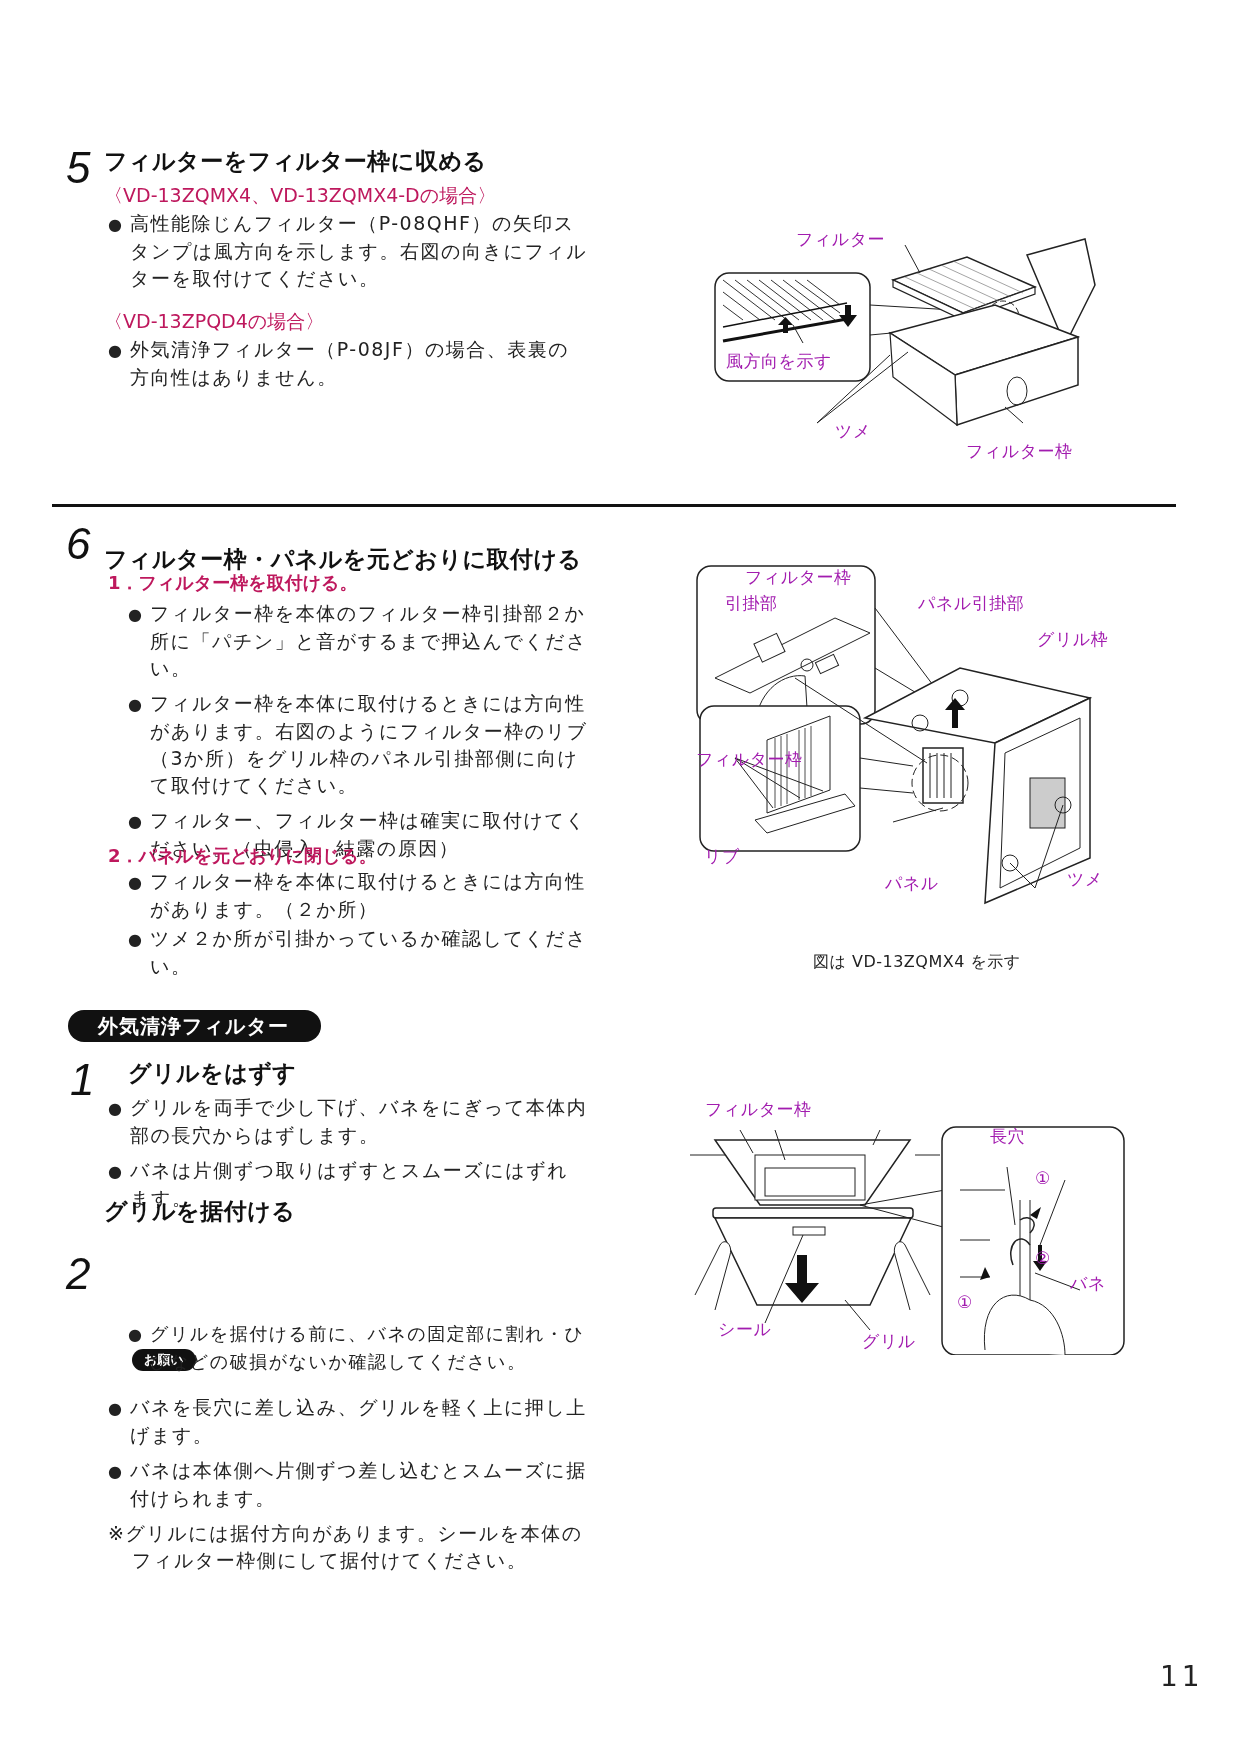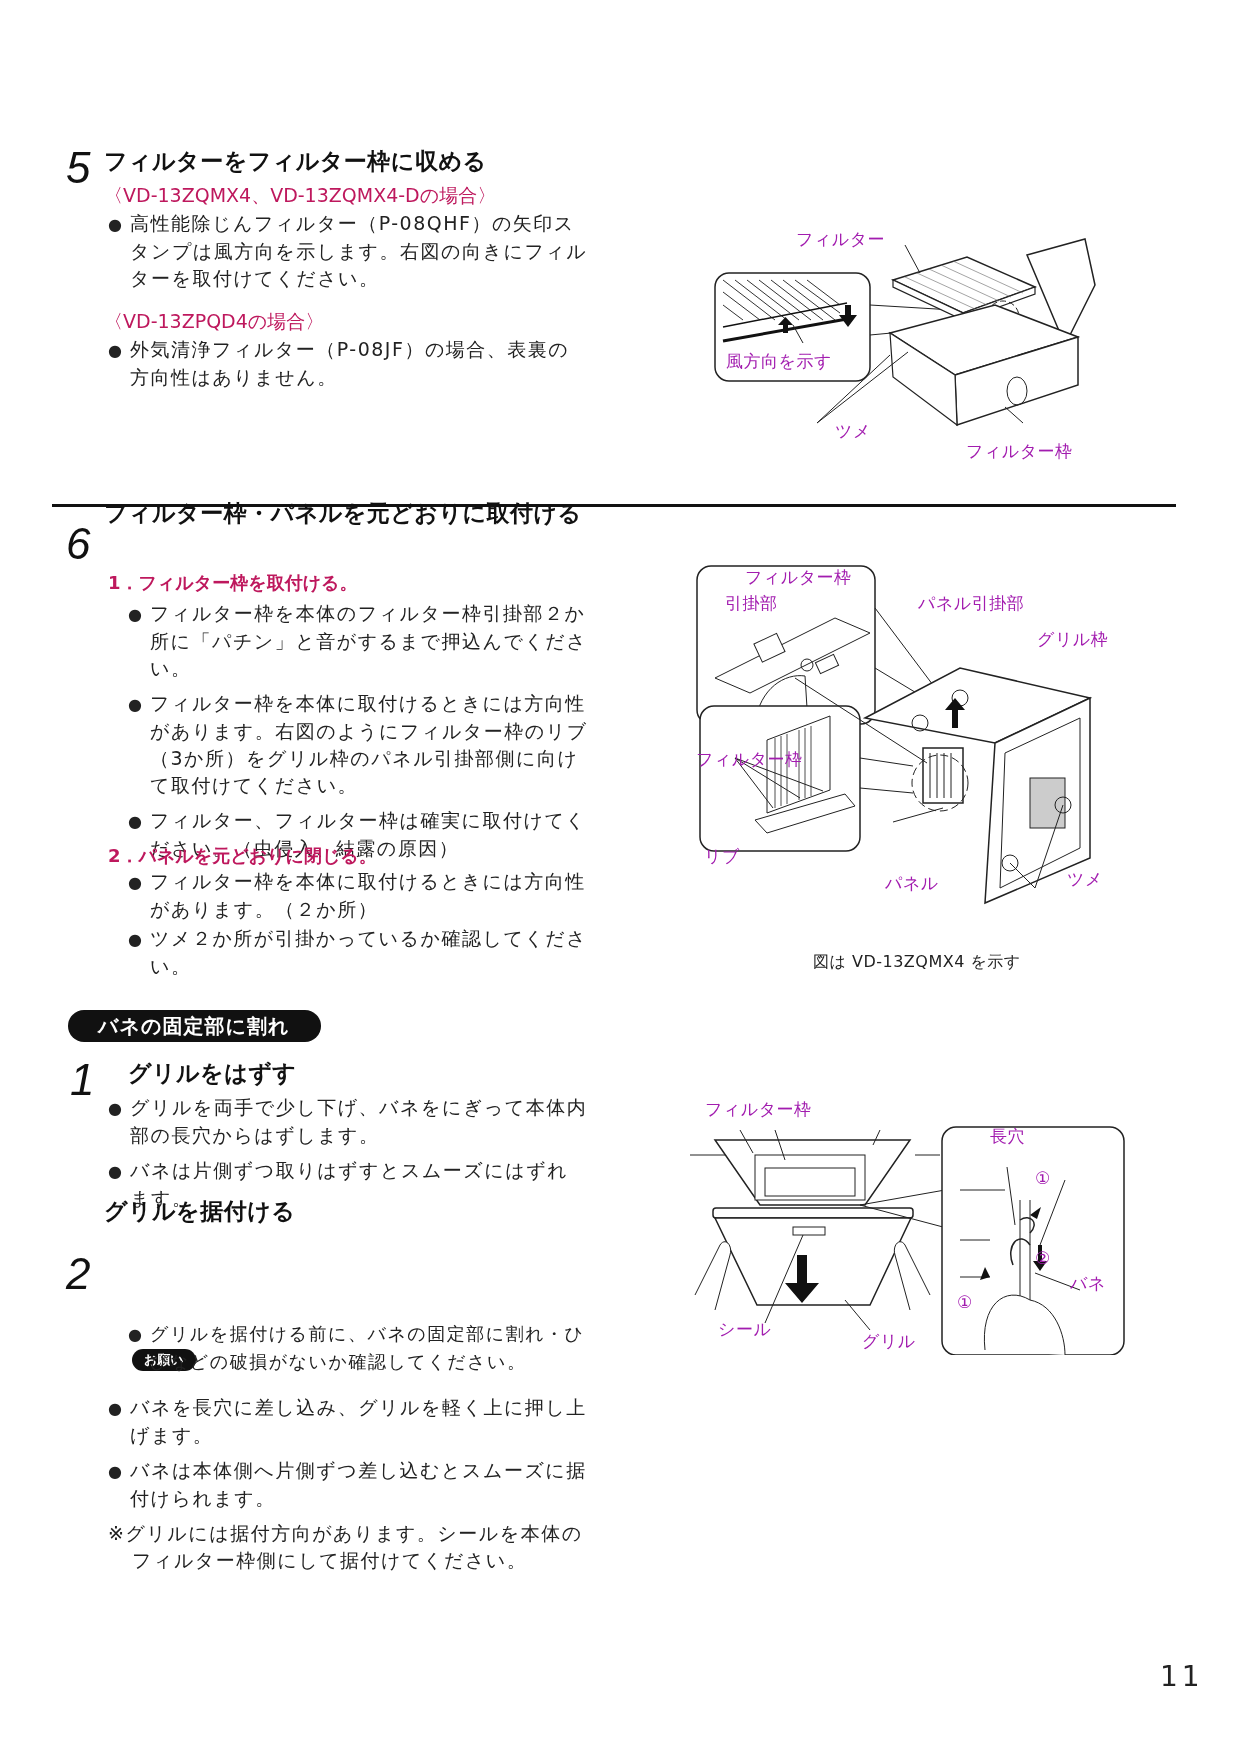--- a/index.html
+++ b/index.html
@@ -95,21 +95,21 @@
   </svg>
   <div class="label" style="left:796px; top:228px;">フィルター</div>
   <div class="label" style="left:726px; top:350px;">風方向を示す</div>
   <div class="label" style="left:835px; top:420px;">ツメ</div>
   <div class="label" style="left:966px; top:440px;">フィルター枠</div>
 </div>
 
 <div class="divider"></div>
 
 <div class="step-num" style="left:66px; top:522px;">6</div>
-<div class="step-title" style="left:104px; top:498px;">フィルター枠・パネルを元どおりに取付ける</div>
+<div class="step-title" style="left:104px; top:544px;">フィルター枠・パネルを元どおりに取付ける</div>
 <div class="sub-title bold" style="left:108px; top:570px; font-size:18px;">1．フィルター枠を取付ける。</div>
 <div class="para" style="left:128px; top:600px; width:462px;">
   <p class="bullet"><span class="dot">●</span><span>フィルター枠を本体のフィルター枠引掛部２か所に「パチン」と音がするまで押込んでください。</span></p>
   <p class="bullet"><span class="dot">●</span><span>フィルター枠を本体に取付けるときには方向性があります。右図のようにフィルター枠のリブ（3か所）をグリル枠のパネル引掛部側に向けて取付けてください。</span></p>
   <p class="bullet"><span class="dot">●</span><span>フィルター、フィルター枠は確実に取付けてください。（虫侵入、結露の原因）</span></p>
 </div>
 <div class="sub-title bold" style="left:108px; top:843px; font-size:18px;">2．パネルを元どおりに閉じる。</div>
 <div class="para" style="left:128px; top:868px; width:470px;">
   <p class="bullet" style="margin-bottom:2px;"><span class="dot">●</span><span>フィルター枠を本体に取付けるときには方向性があります。（２か所）</span></p>
   <p class="bullet"><span class="dot">●</span><span>ツメ２か所が引掛かっているか確認してください。</span></p>
@@ -172,21 +172,21 @@
   <div class="label" style="left:725px; top:592px;">引掛部</div>
   <div class="label" style="left:918px; top:592px;">パネル引掛部</div>
   <div class="label" style="left:1037px; top:628px;">グリル枠</div>
   <div class="label" style="left:696px; top:748px;">フィルター枠</div>
   <div class="label" style="left:704px; top:845px;">リブ</div>
   <div class="label" style="left:885px; top:872px;">パネル</div>
   <div class="label" style="left:1067px; top:868px;">ツメ</div>
   <div class="caption" style="left:813px; top:952px;">図は VD-13ZQMX4 を示す</div>
 </div>
 
-<div class="pill" style="left:68px; top:1010px;">バネの固定部に割れ</div>
+<div class="pill" style="left:68px; top:1010px;">外気清浄フィルター</div>
 
 <div class="step-num" style="left:70px; top:1058px;">1</div>
 <div class="step-title" style="left:88px; top:1058px;margin-left:40px;">グリルをはずす</div>
 <div class="para" style="left:108px; top:1094px; width:480px;">
   <p class="bullet"><span class="dot">●</span><span>グリルを両手で少し下げ、バネをにぎって本体内部の長穴からはずします。</span></p>
   <p class="bullet"><span class="dot">●</span><span>バネは片側ずつ取りはずすとスムーズにはずれます。</span></p>
 </div>
 
 <div class="step-num" style="left:66px; top:1252px;">2</div>
 <div class="step-title" style="left:104px; top:1196px;">グリルを据付ける</div>

